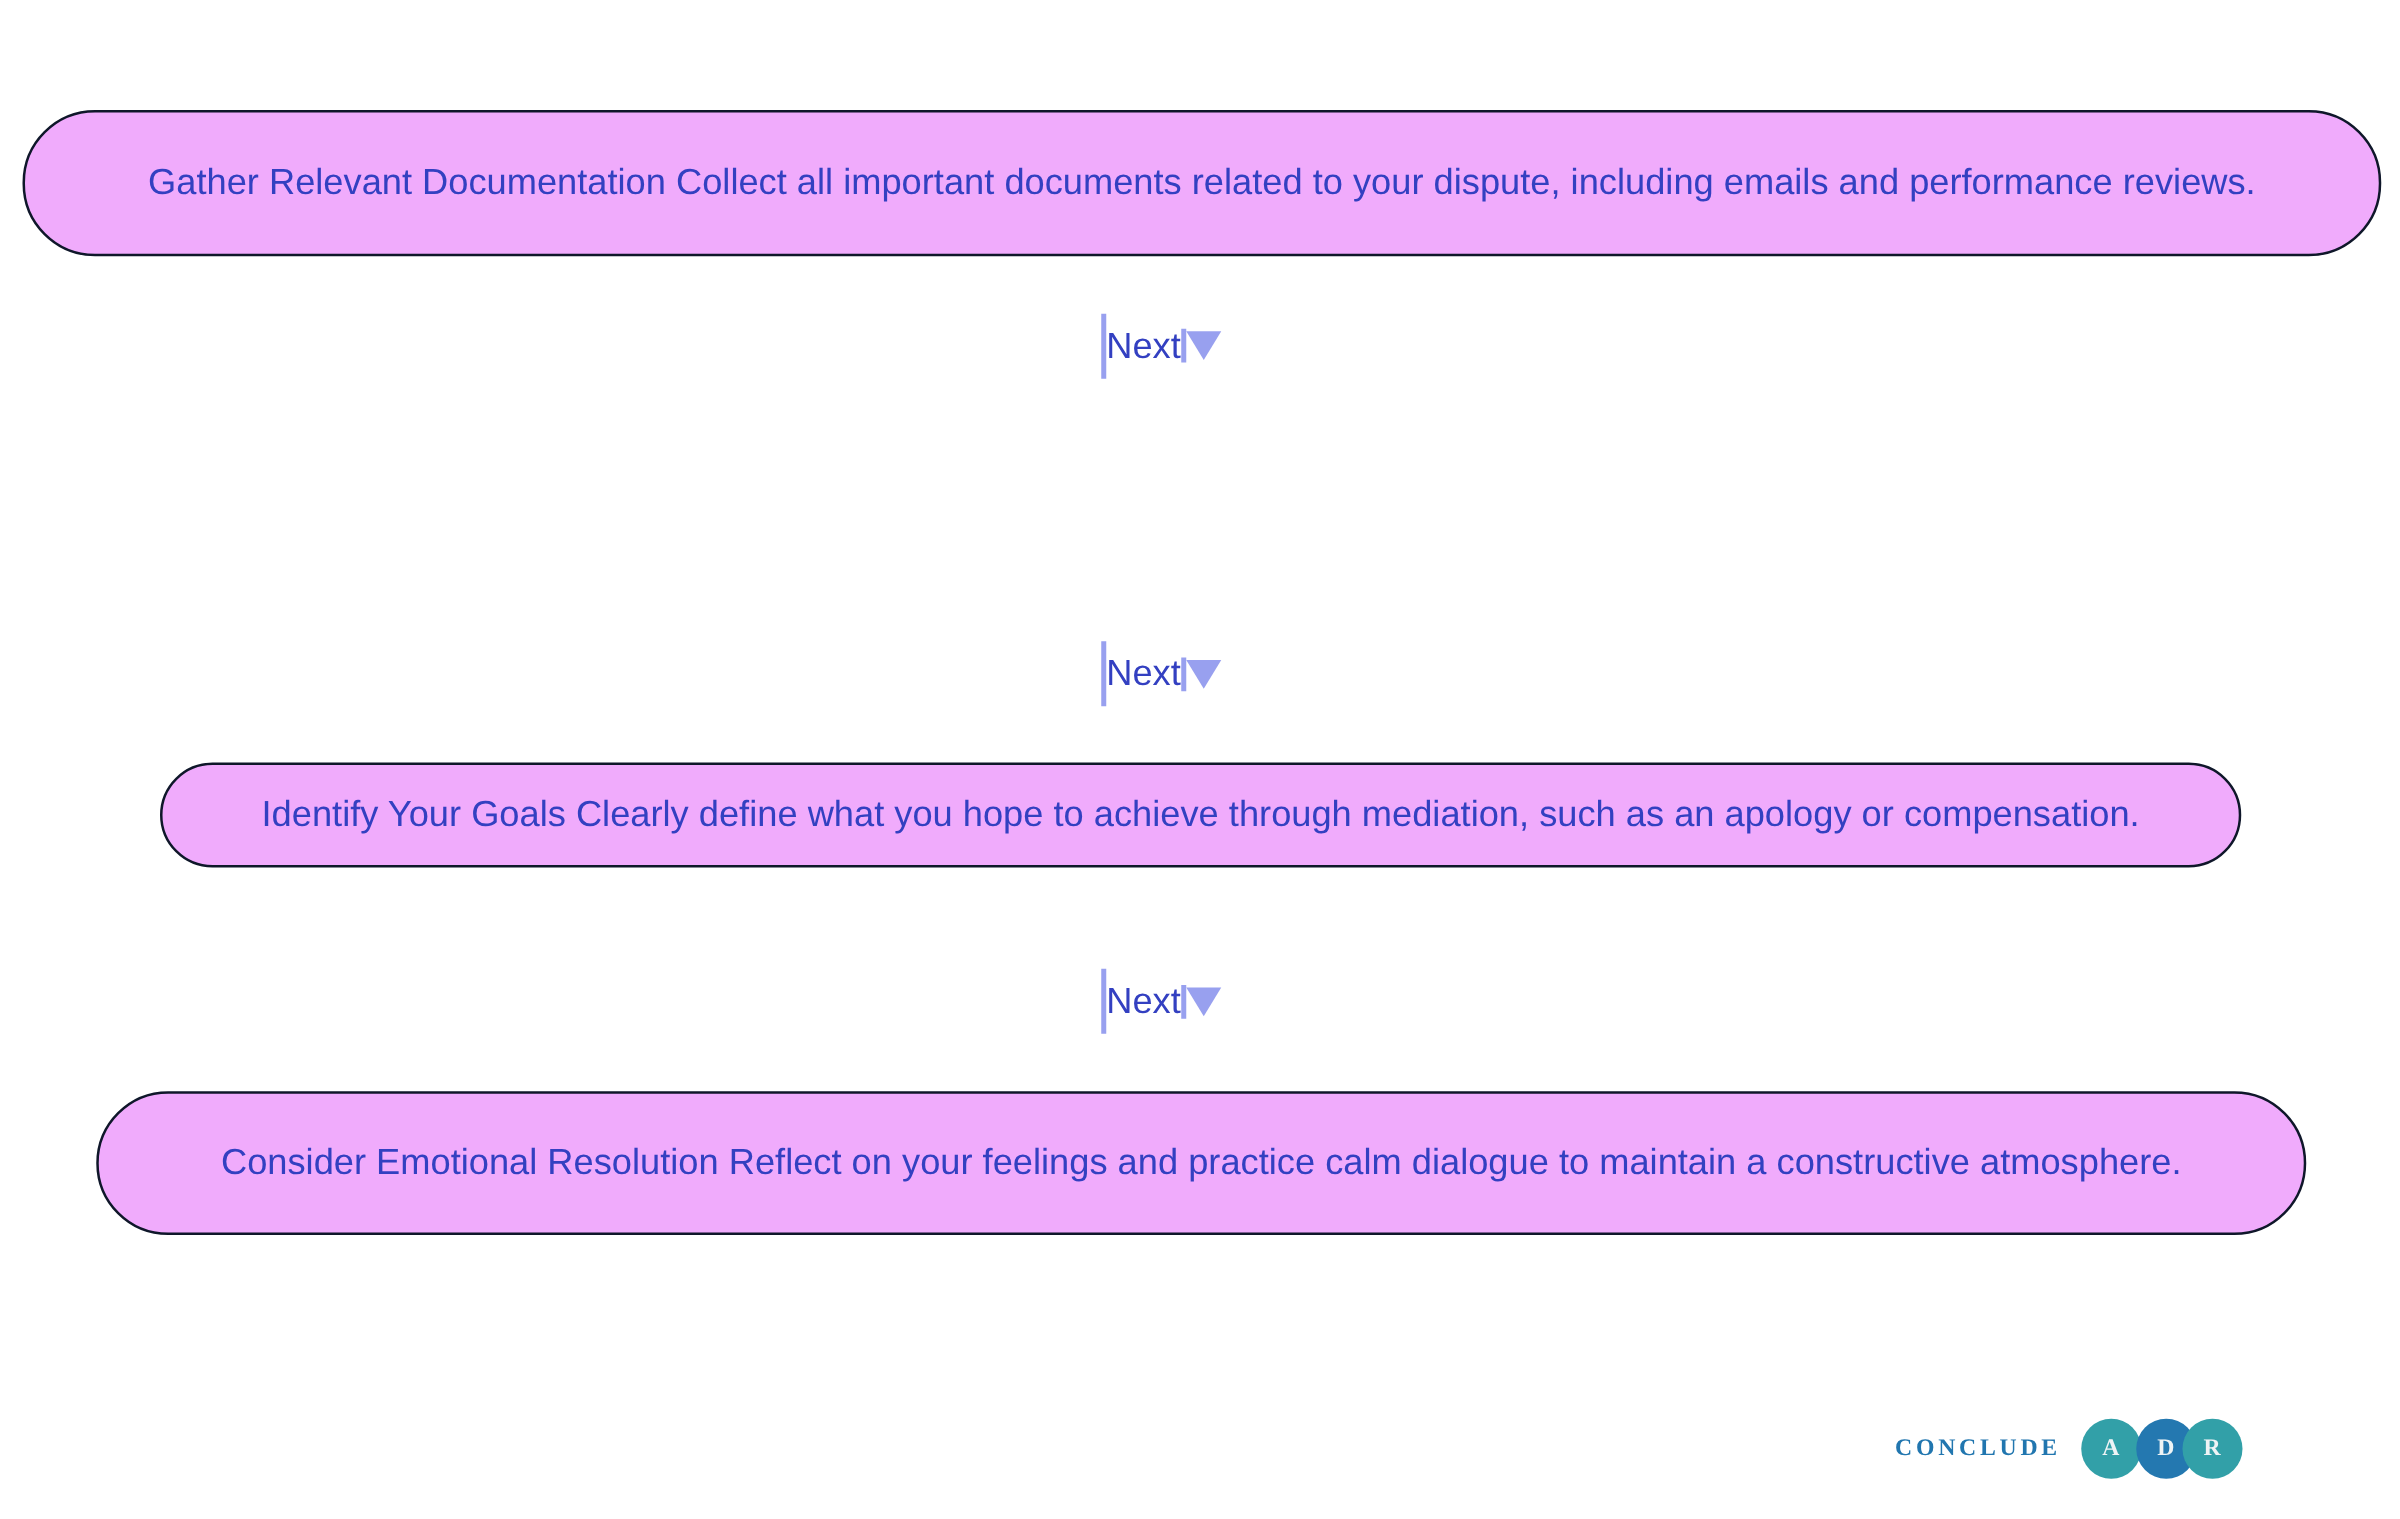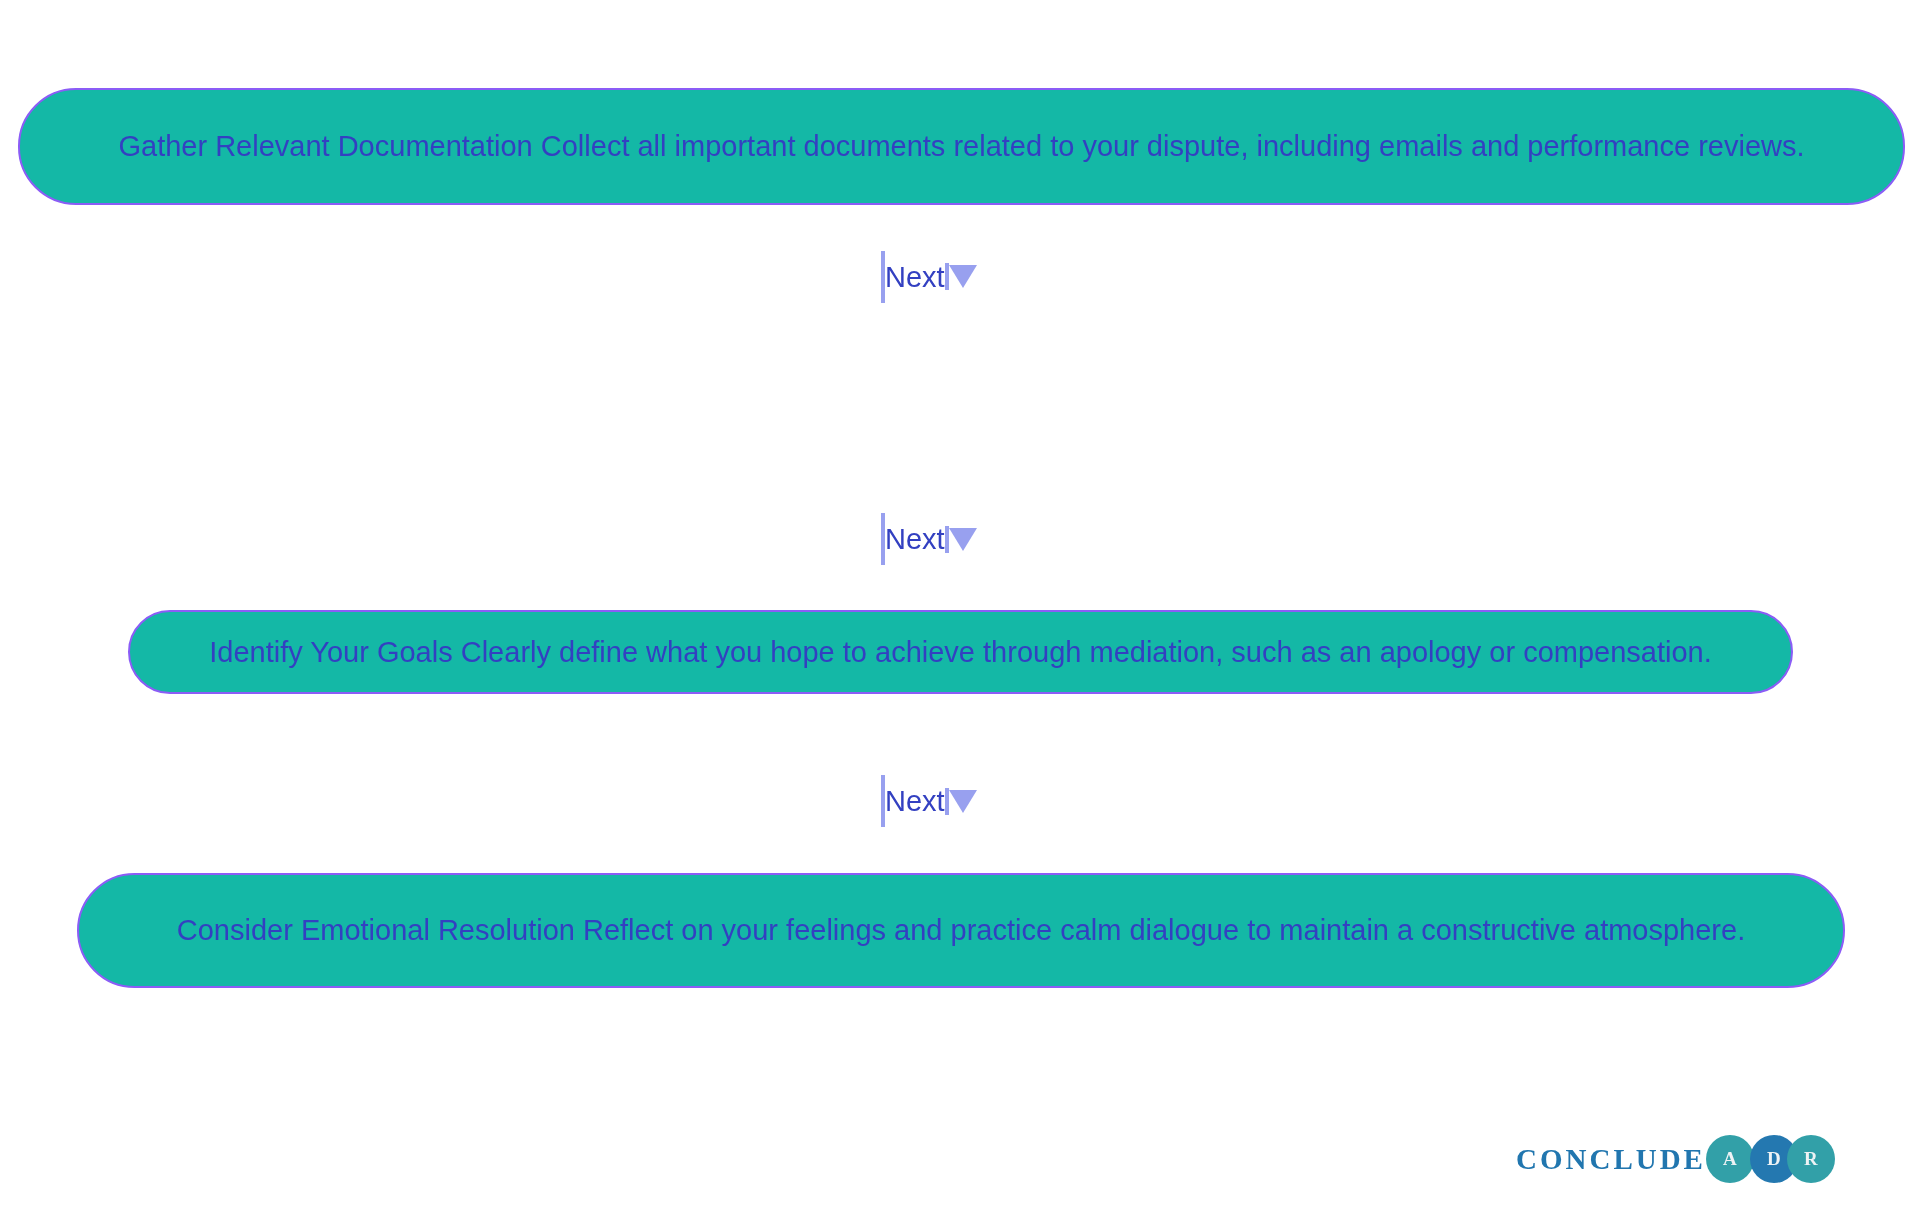--- a/index.html
+++ b/index.html
@@ -8,22 +8,22 @@
     background: #ffffff;
     font-family: "Liberation Sans", sans-serif;
     overflow: hidden;
     position: relative;
   }
   .canvas { position: absolute; inset: 0; }
 
   
   .node {
     position: absolute;
-    background: #14b8a6;
-    border: 2px solid #8b5cf6;
+    background: #f0abfc;
+    border: 2px solid #0f172a;
     border-radius: 58px;
     display: flex;
     align-items: center;
     justify-content: center;
     text-align: center;
     color: #3340c1;
     font-size: 29px;
     line-height: 1.25;
     padding: 0 40px;
   }
@@ -65,24 +65,24 @@
     position: absolute;
     left: 1516px;
     top: 1130px;
     height: 58px;
     display: flex;
     align-items: center;
   }
   .logo .wordmark {
     font-family: "Liberation Serif", serif;
     font-weight: bold;
-    font-size: 29px;
+    font-size: 19px;
     letter-spacing: 3px;
     color: #2176af;
-    margin-right: 0;
+    margin-right: 16px;
   }
   .logo .badges {
     position: relative;
     width: 130px;
     height: 48px;
   }
   .logo .badge {
     position: absolute;
     top: 0;
     width: 48px;

